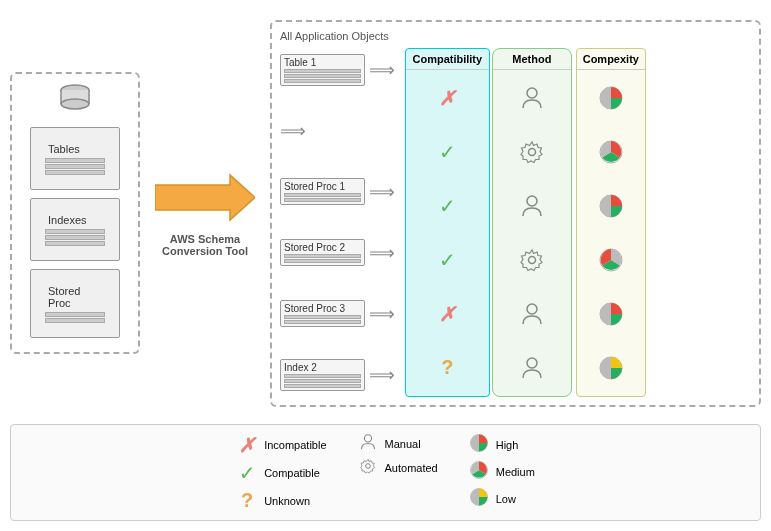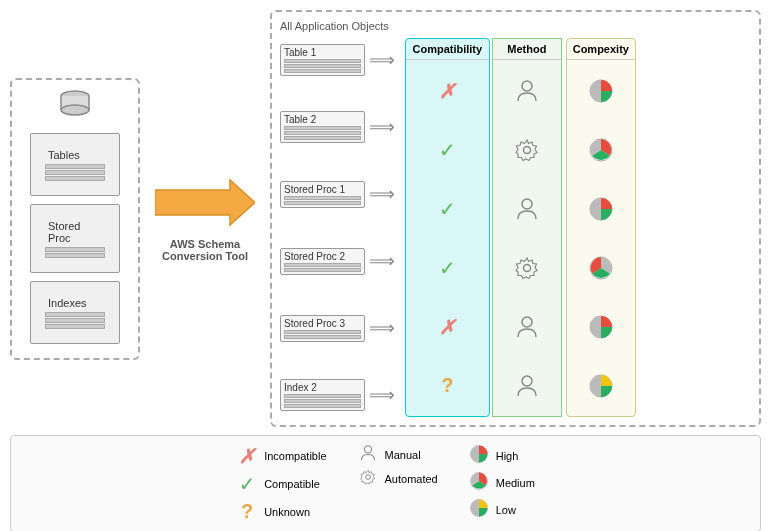--- a/index.html
+++ b/index.html
@@ -109,21 +109,21 @@
     .objects-title {
       font-size: 11px;
       color: #555;
       margin-bottom: 6px;
       text-align: left;
     }
 
     .object-list {
       display: flex;
       flex-direction: column;
-      gap: 23px;
+      gap: 17px;
       padding-right: 8px;
     }
 
     .obj-row {
       display: flex;
       align-items: center;
       height: 44px;
       gap: 4px;
     }
 
@@ -167,25 +167,25 @@
       display: flex;
       flex-direction: column;
       align-items: center;
       border-radius: 4px;
       margin-right: 0;
     }
 
     .col-method {
       background: rgba(150, 200, 150, 0.15);
       border: 1.5px solid #88cc88;
-      width: 70px;
-      display: flex;
-      flex-direction: column;
-      align-items: center;
-      border-radius: 0;
+      width: 80px;
+      display: flex;
+      flex-direction: column;
+      align-items: center;
+      border-radius: 8px;
       margin-right: 2px;
     }
 
     .col-complexity {
       background: rgba(220, 220, 150, 0.15);
       border: 1.5px solid #cccc88;
       width: 70px;
       display: flex;
       flex-direction: column;
       border-radius: 4px;
@@ -276,31 +276,31 @@
       <div class="source-item">
         <div class="source-item-label">Tables</div>
         <div class="table-rows">
           <div class="table-row-line"></div>
           <div class="table-row-line"></div>
           <div class="table-row-line"></div>
         </div>
       </div>
 
       <div class="source-item">
+        <div class="source-item-label">Indexes</div>
+        <div class="table-rows">
+          <div class="table-row-line"></div>
+          <div class="table-row-line"></div>
+          <div class="table-row-line"></div>
+        </div>
+      </div>
+
+      <div class="source-item">
         <div class="source-item-label">Stored Proc</div>
         <div class="table-rows">
-          <div class="table-row-line"></div>
-          <div class="table-row-line"></div>
-        </div>
-      </div>
-
-      <div class="source-item">
-        <div class="source-item-label">Indexes</div>
-        <div class="table-rows">
-          <div class="table-row-line"></div>
           <div class="table-row-line"></div>
           <div class="table-row-line"></div>
         </div>
       </div>
     </div>
 
     <div class="arrow-container">
       <svg width="100" height="55" viewBox="0 0 100 55">
         <polygon points="0,15 75,15 75,5 100,27.5 75,50 75,40 0,40" fill="#f4a942" stroke="#d4922a" stroke-width="1.5"></polygon>
       </svg>
@@ -322,28 +322,20 @@
                 <div class="obj-rows">
                     <div class="obj-row-line"></div>
                     <div class="obj-row-line"></div>
                     <div class="obj-row-line"></div>
                   </div>
               </div>
               <div class="arrow-right">⟹</div>
             </div>
 
             <div class="obj-row">
-              <div class="obj-box">
-                <div class="obj-box-label">Table 2</div>
-                <div class="obj-rows">
-                    <div class="obj-row-line"></div>
-                    <div class="obj-row-line"></div>
-                    <div class="obj-row-line"></div>
-                  </div>
-              </div>
               <div class="arrow-right">⟹</div>
             </div>
 
             <div class="obj-row">
               <div class="obj-box">
                 <div class="obj-box-label">Stored Proc 1</div>
                 <div class="obj-rows">
                     <div class="obj-row-line"></div>
                     <div class="obj-row-line"></div>
                   </div>

